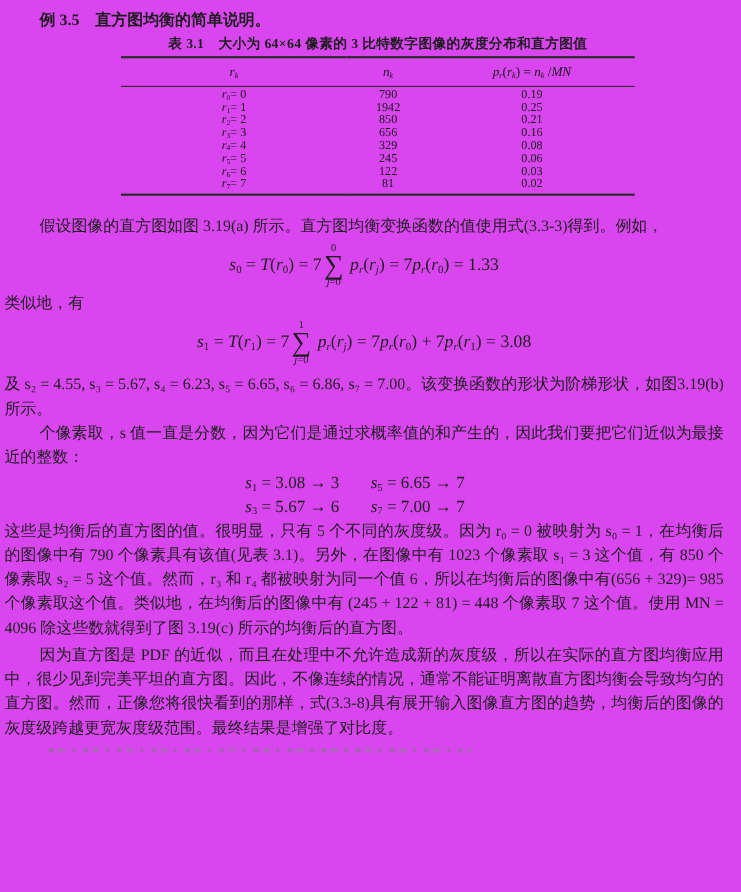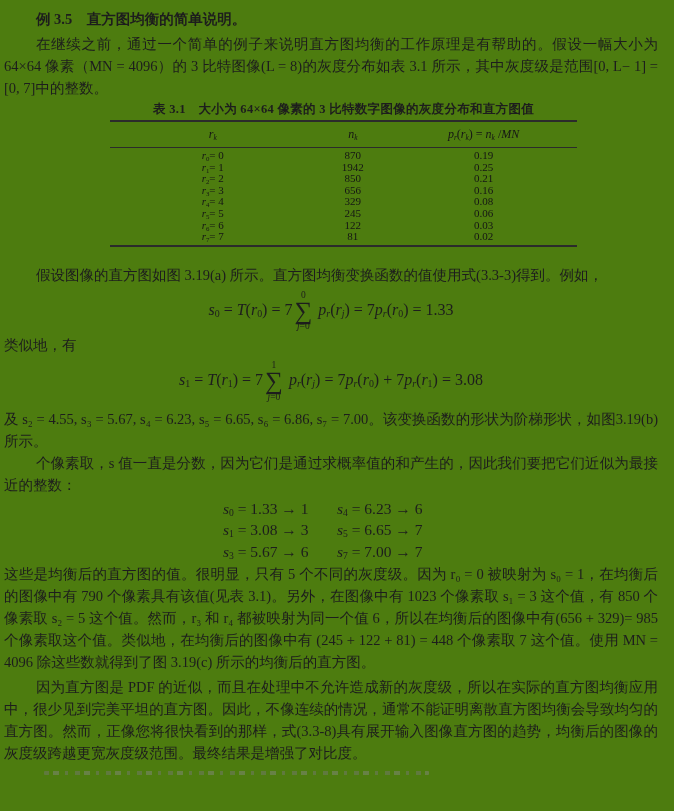--- a/index.html
+++ b/index.html
@@ -1,21 +1,21 @@
 <!DOCTYPE html>
 <html><head>
 <meta charset="utf-8">
 <style>
   html,body{margin:0;padding:0;background:#ffffff;}
   .page{
     position:relative;
     width:674px;height:811px;
     box-sizing:border-box;
     padding:8px 16px 0 4px;
-    background:#4d7c0f;
+    background:#d946ef;
     overflow:hidden;
     font-family:"Liberation Serif","DejaVu Serif",serif;
     color:#1d1d1d;
   }
   p{margin:0;font-size:14.5px;line-height:22px;text-align:justify;}
   .indent{text-indent:2.2em;}
   .heading{font-weight:bold;text-indent:2.2em;font-size:14.5px;line-height:22px;}
   .mt3{margin-top:3px;}
   .caption{font-weight:bold;font-size:12.5px;line-height:17px;text-align:center;
            width:467px;margin:2px 0 0 106px;letter-spacing:.3px;}
@@ -46,41 +46,40 @@
     background:repeating-linear-gradient(90deg,#777 0 5px,transparent 5px 9px,
       #888 9px 15px,transparent 15px 21px,#777 21px 24px,transparent 24px 31px);}
 </style>
 </head>
 <body>
 
 <div class="page">
 
   <p class="heading">例 3.5　直方图均衡的简单说明。</p>
 
-  <p class="indent mt3">在继续之前，通过一个简单的例子来说明直方图均衡的工作原理是有帮助的。假设一幅大小为 64×64 像素（MN = 4096）的 3 比特图像(L = 8)的灰度分布如表 3.1 所示，其中灰度级是范围[0, L− 1] = [0, 7]中的整数。</p>
 
   <div class="caption">表 3.1　大小为 64×64 像素的 3 比特数字图像的灰度分布和直方图值</div>
 
   <table>
     <colgroup>
       <col style="width:44%">
         <col style="width:16%">
         <col style="width:40%">
     </colgroup>
     <thead>
       <tr>
           <th><i>r</i><sub><i>k</i></sub></th>
           <th><i>n</i><sub><i>k</i></sub></th>
           <th><i>p</i><sub><i>r</i></sub>(<i>r</i><sub><i>k</i></sub>) = <i>n</i><sub><i>k</i></sub> /<i>MN</i></th>
         </tr>
     </thead>
     <tbody>
         <tr>
           <td><i>r</i><sub>0</sub>= 0</td>
-          <td>870</td>
+          <td>790</td>
           <td>0.19</td>
         </tr>
         <tr>
           <td><i>r</i><sub>1</sub>= 1</td>
           <td>1942</td>
           <td>0.25</td>
         </tr>
         <tr>
           <td><i>r</i><sub>2</sub>= 2</td>
           <td>850</td>
@@ -129,24 +128,20 @@
         <span class="sigma">∑</span>
         <span class="lim"><i>j</i>=0</span>
       </span> <i>p</i><sub><i>r</i></sub>(<i>r</i><sub><i>j</i></sub>) = 7<i>p</i><sub><i>r</i></sub>(<i>r</i><sub>0</sub>) + 7<i>p</i><sub><i>r</i></sub>(<i>r</i><sub>1</sub>) = 3.08</div>
 
   <p>及 s₂ = 4.55, s₃ = 5.67, s₄ = 6.23, s₅ = 6.65, s₆ = 6.86, s₇ = 7.00。该变换函数的形状为阶梯形状，如图3.19(b)所示。</p>
 
   <p class="indent">个像素取，s 值一直是分数，因为它们是通过求概率值的和产生的，因此我们要把它们近似为最接近的整数：</p>
 
   <div class="map-block fm">
       <div class="map-row">
-        <span class="map-cell left"><i>s</i><sub>0</sub> = 1.33 → 1</span>
-        <span class="map-cell right"><i>s</i><sub>4</sub> = 6.23 → 6</span>
-      </div>
-      <div class="map-row">
         <span class="map-cell left"><i>s</i><sub>1</sub> = 3.08 → 3</span>
         <span class="map-cell right"><i>s</i><sub>5</sub> = 6.65 → 7</span>
       </div>
       <div class="map-row">
         <span class="map-cell left"><i>s</i><sub>3</sub> = 5.67 → 6</span>
         <span class="map-cell right"><i>s</i><sub>7</sub> = 7.00 → 7</span>
       </div>
     </div>
 
   <p>这些是均衡后的直方图的值。很明显，只有 5 个不同的灰度级。因为 r₀ = 0 被映射为 s₀ = 1，在均衡后的图像中有 790 个像素具有该值(见表 3.1)。另外，在图像中有 1023 个像素取 s₁ = 3 这个值，有 850 个像素取 s₂ = 5 这个值。然而，r₃ 和 r₄ 都被映射为同一个值 6，所以在均衡后的图像中有(656 + 329)= 985 个像素取这个值。类似地，在均衡后的图像中有 (245 + 122 + 81) = 448 个像素取 7 这个值。使用 MN = 4096 除这些数就得到了图 3.19(c) 所示的均衡后的直方图。</p>

